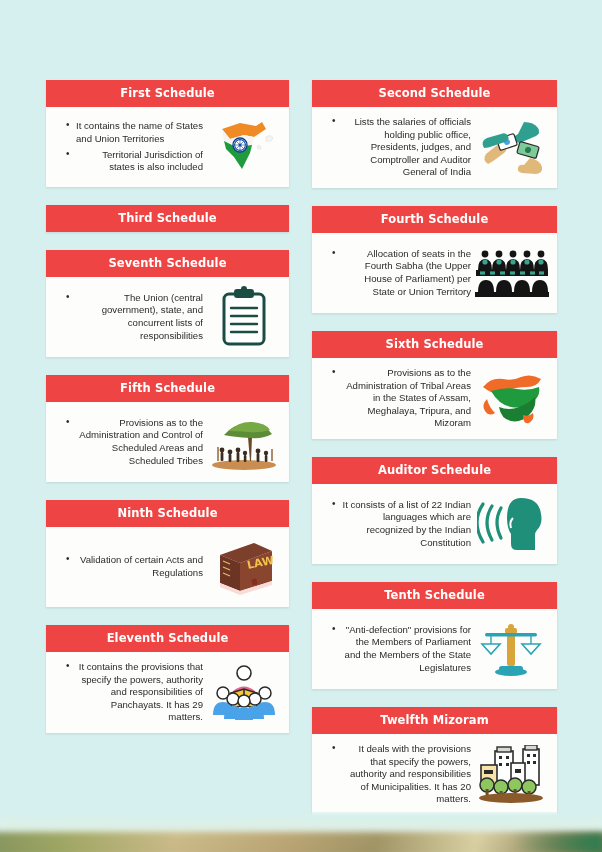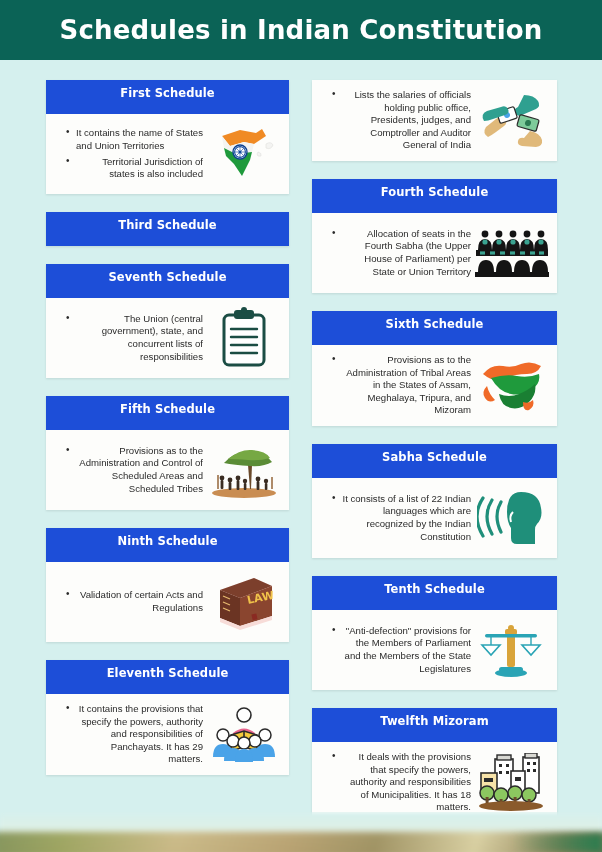--- a/index.html
+++ b/index.html
@@ -55,26 +55,26 @@
     flex-direction: column;
   }
   .col.left  { padding-left: 46px;  padding-right: 12px; }
   .col.right { padding-left: 11px;  padding-right: 45px; }
 
   .card {
     margin-bottom: 18px;
     filter: drop-shadow(0 1px 1px rgba(0,0,0,0.10));
   }
   .card-head {
-    background: #1d4ed8;
+    background: #ef4444;
     color: #ffffff;
     font-size: 11.5px;
     font-weight: bold;
     text-align: center;
-    padding: 6px 4px 14px 4px;
+    padding: 6px 4px 7px 4px;
     font-family: "DejaVu Sans", sans-serif;
     letter-spacing: 0.1px;
   }
   .card-body {
     background: #fdfdfb;
     display: flex;
     align-items: center;
     padding: 9px 8px 9px 10px;
     box-sizing: border-box;
     min-height: 70px;
@@ -148,23 +148,20 @@
     height: 18px;
     background: linear-gradient(to left, #2e7d4f, rgba(46,125,79,0));
     filter: blur(3px);
   }
 </style>
 </head>
 <body>
 
 <div id="poster">
 
-  <div class="title-bar">
-    <div class="title-text">Schedules in Indian Constitution</div>
-  </div>
 
   <div class="grid">
 
     <div class="col left">
 
       <div class="card">
         <div class="card-head">First Schedule</div>
         <div class="card-body">
           <ul class="bullets">
             <li>It contains the name of States and Union Territories</li>
@@ -304,20 +301,21 @@
             </svg>
           </div>
         </div>
       </div>
 
     </div>
 
     <div class="col right">
 
       <div class="card">
+        <div class="card-head">Second Schedule</div>
         <div class="card-body">
           <ul class="bullets">
             <li>Lists the salaries of officials holding public office, Presidents, judges, and Comptroller and Auditor General of India</li>
           </ul>
           <div class="art">
             <svg width="68" height="58" viewBox="0 0 68 58">
               <path d="M46 4 q10 0 14 6 q3 5 -2 8 l-14 6 q-5 2 -7 -2 q-2 -4 3 -6 z" fill="#2fa090"></path>
               <path d="M10 46 q-6 -4 -2 -10 l10 -8 q5 -4 9 0 q3 4 -1 7 l-8 6 q-4 3 -8 5 z" fill="#e0b97a"></path>
               <rect x="20" y="18" width="18" height="12" rx="1.6" fill="#ffffff" stroke="#2b2b2b" stroke-width="1.2" transform="rotate(-18 29 24)"></rect>
               <circle cx="29" cy="24" r="3" fill="#4aa3e8" transform="rotate(-18 29 24)"></circle>
@@ -391,21 +389,21 @@
               <path d="M14 22 q14 -4 26 -2 q12 2 22 -2 q2 10 -8 16 q-10 6 -20 4 q-12 -2 -20 -16 z" fill="#1f9a3c"></path>
               <path d="M22 38 q10 4 20 0 q10 -4 16 -10 q2 10 -6 18 q-8 8 -18 6 q-10 -2 -12 -14 z" fill="#1a7f33"></path>
               <path d="M10 30 q-6 6 -2 12 q4 6 10 2 q-6 -6 -8 -14 z" fill="#f06a28"></path>
               <path d="M46 46 q6 2 10 -2 q2 6 -4 10 q-6 2 -6 -8 z" fill="#f06a28"></path>
             </svg>
           </div>
         </div>
       </div>
 
       <div class="card">
-        <div class="card-head">Sabha Schedule</div>
+        <div class="card-head">Auditor Schedule</div>
         <div class="card-body">
           <ul class="bullets">
             <li>It consists of a list of 22 Indian languages which are recognized by the Indian Constitution</li>
           </ul>
           <div class="art">
             <svg width="70" height="56" viewBox="0 0 70 56">
               <path d="M44 2 q18 0 20 16 q2 10 -4 16 q-2 2 -2 6 l0 14 l-18 0 q-6 0 -6 -6 l0 -10 q-4 -6 -4 -16 q0 -20 14 -20 z" fill="#1f8f7a"></path>
               <path d="M36 22 q-4 4 -2 10" stroke="#ffffff" stroke-width="2" fill="none"></path>
               <g stroke="#1f8f7a" stroke-width="3.2" fill="none" stroke-linecap="round">
                 <path d="M24 12 q-8 14 0 30"></path>
@@ -439,21 +437,21 @@
               <ellipse cx="32" cy="52" rx="16" ry="4" fill="#2aa4b5"></ellipse>
             </svg>
           </div>
         </div>
       </div>
 
       <div class="card">
         <div class="card-head">Twelfth Mizoram</div>
         <div class="card-body">
           <ul class="bullets">
-            <li>It deals with the provisions that specify the powers, authority and responsibilities of Municipalities. It has 18 matters.</li>
+            <li>It deals with the provisions that specify the powers, authority and responsibilities of Municipalities. It has 20 matters.</li>
           </ul>
           <div class="art">
             <svg width="70" height="58" viewBox="0 0 70 58">
               <rect x="18" y="6" width="18" height="34" fill="#ffffff" stroke="#2b2b2b" stroke-width="1.6"></rect>
               <rect x="20" y="2" width="14" height="5" fill="#d8d8d2" stroke="#2b2b2b" stroke-width="1.4"></rect>
               <rect x="46" y="4" width="16" height="36" fill="#ffffff" stroke="#2b2b2b" stroke-width="1.6"></rect>
               <rect x="48" y="0" width="12" height="5" fill="#d8d8d2" stroke="#2b2b2b" stroke-width="1.4"></rect>
               <rect x="4" y="20" width="16" height="20" fill="#f7e3a8" stroke="#2b2b2b" stroke-width="1.6"></rect>
               <rect x="34" y="18" width="14" height="22" fill="#ffffff" stroke="#2b2b2b" stroke-width="1.6"></rect>
               <g fill="#2b2b2b">

